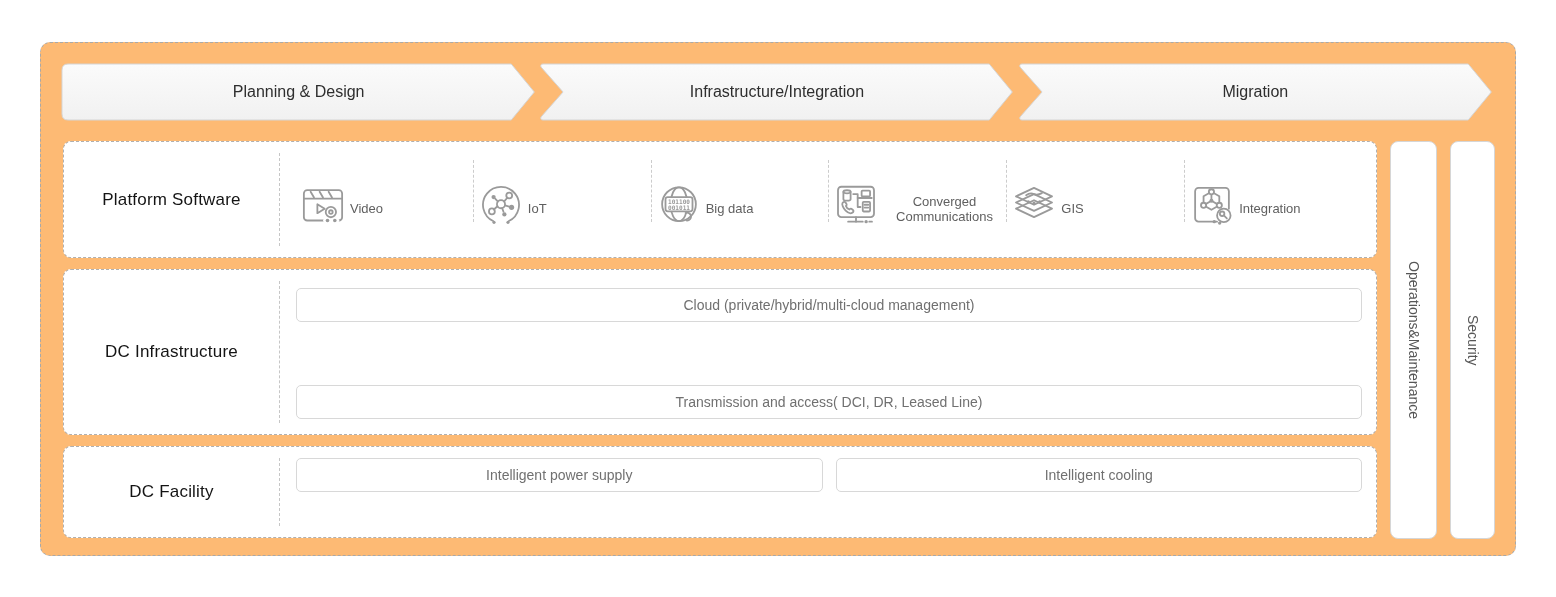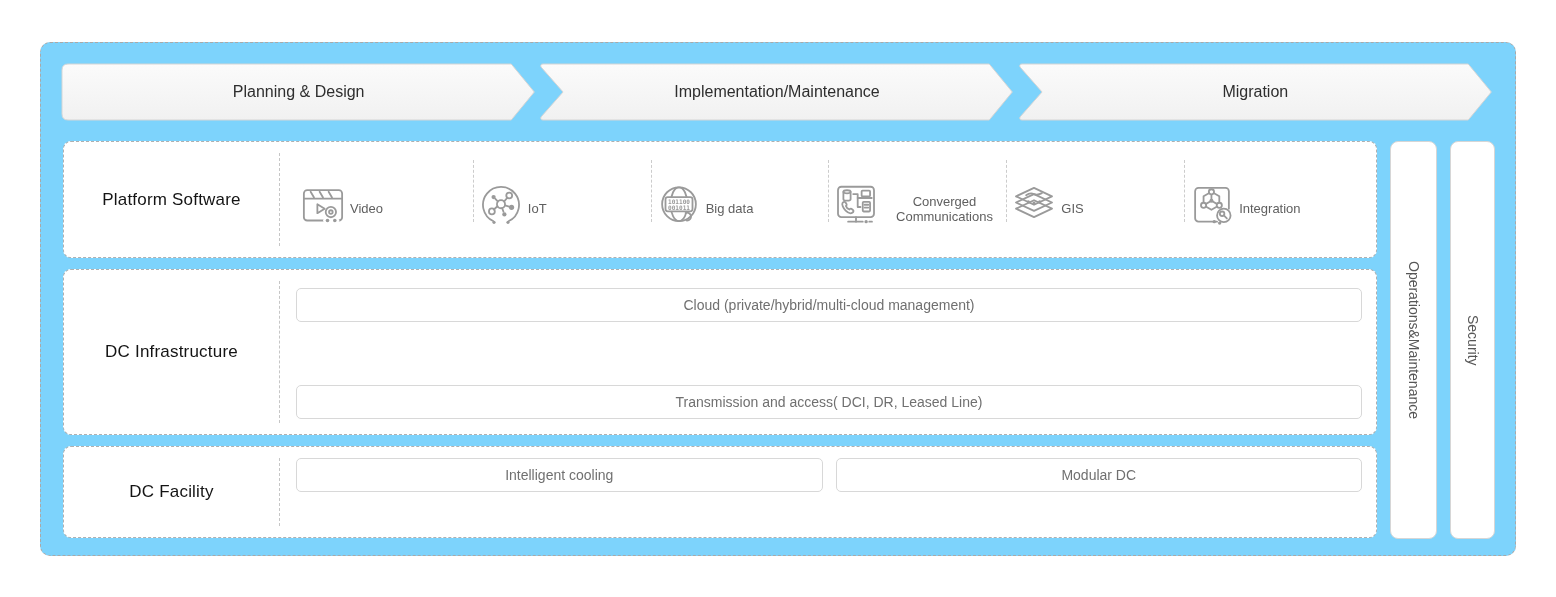--- a/index.html
+++ b/index.html
@@ -1,20 +1,20 @@
 <!DOCTYPE html>
 <html><head>
 <meta charset="utf-8">
 <style>
   * { margin:0; padding:0; box-sizing:border-box; }
   html,body { width:1556px; height:597px; background:#fff; font-family:"Liberation Sans", sans-serif; }
   .canvas { position:relative; width:1556px; height:597px; background:#fff; }
 
   .outer { position:absolute; left:40px; top:42px; width:1476px; height:514px;
-           border:1px dashed #a9a9a9; border-radius:10px; background:#7dd3fc; }
+           border:1px dashed #a9a9a9; border-radius:10px; background:#fdba74; }
 
   
   .steps { position:absolute; left:20px; top:20px; width:1432px; height:58px; display:flex; gap:3px; }
   .step { position:relative; flex:1; height:58px; }
   .step svg { position:absolute; inset:0; width:100%; height:100%; }
   .step .lbl { position:absolute; inset:0; display:flex; align-items:center; justify-content:center;
                font-size:16px; color:#2e2e2e; }
 
   
   .row { position:absolute; left:22px; width:1314px; border:1px dashed #b0b0b0; border-radius:8px; background:#fff; }
@@ -83,21 +83,21 @@
       <div class="step">
         <svg viewBox="0 0 474 58" preserveAspectRatio="none">
           <defs>
               <linearGradient id="g2" x1="0" y1="0" x2="0" y2="1">
             <stop offset="0" stop-color="#fbfbfb"></stop>
                 <stop offset="1" stop-color="#f1f1f1"></stop>
               </linearGradient>
             </defs>
           <path d="M4,1 H449 L472,29 L449,57 H4 Q1,57 2,54 L24,29 L2,4 Q1,1 4,1 Z" fill="url(#g2)" stroke="#d5d5d5" stroke-width="1" vector-effect="non-scaling-stroke"></path>
         </svg>
-        <div class="lbl">Implementation/Maintenance</div>
+        <div class="lbl">Infrastructure/Integration</div>
       </div>
       <div class="step">
         <svg viewBox="0 0 474 58" preserveAspectRatio="none">
           <defs>
               <linearGradient id="g3" x1="0" y1="0" x2="0" y2="1">
             <stop offset="0" stop-color="#fbfbfb"></stop>
                 <stop offset="1" stop-color="#f1f1f1"></stop>
               </linearGradient>
             </defs>
           <path d="M4,1 H449 L472,29 L449,57 H4 Q1,57 2,54 L24,29 L2,4 Q1,1 4,1 Z" fill="url(#g3)" stroke="#d5d5d5" stroke-width="1" vector-effect="non-scaling-stroke"></path>
@@ -251,22 +251,22 @@
         </div>
       </div>
     </div>
 
     <div class="row row-facility">
       <div class="row-label">DC Facility</div>
       <div class="row-sep"></div>
       <div class="row-content">
         <div class="fac-stack">
           <div class="boxes-3 fac-boxes">
+            <div class="box">Intelligent power supply</div>
             <div class="box">Intelligent cooling</div>
-            <div class="box">Modular DC</div>
           </div>
         </div>
       </div>
     </div>
 
     <div class="vbar vbar-om">
       <span>Operations&amp;Maintenance</span>
     </div>
     <div class="vbar vbar-sec">
       <span>Security</span>

